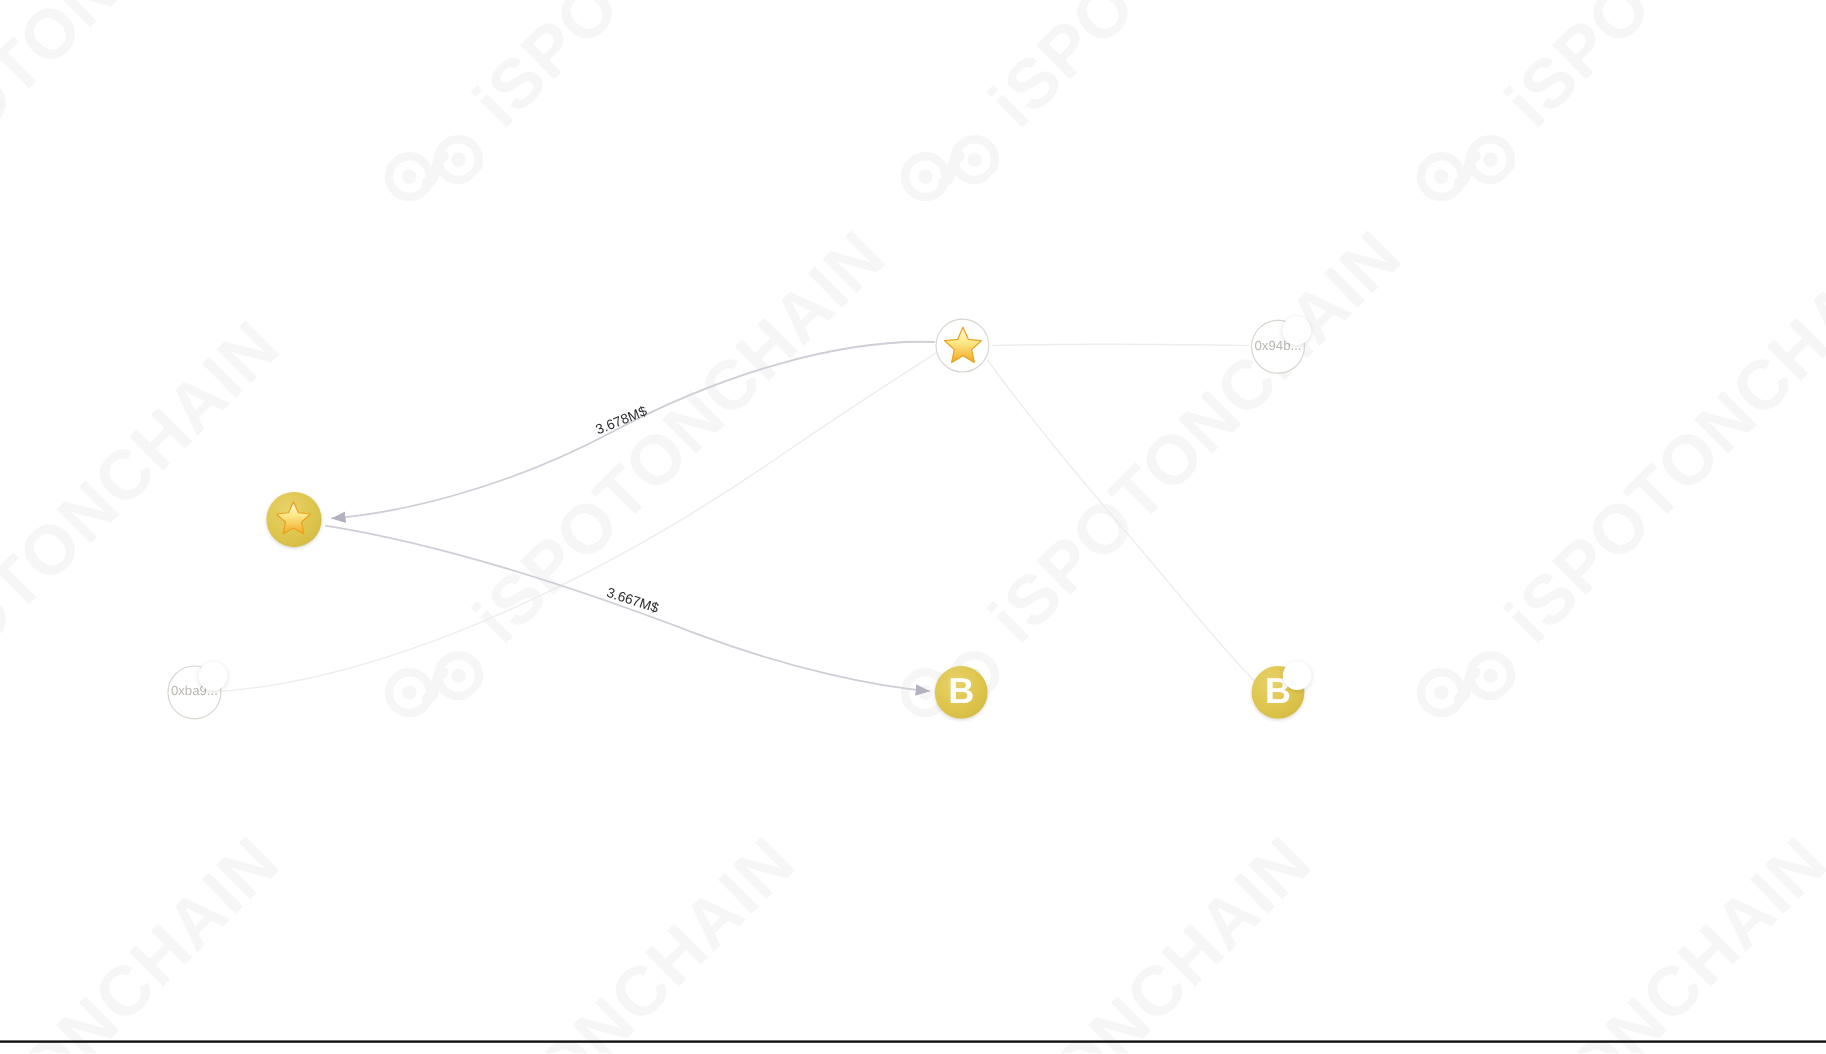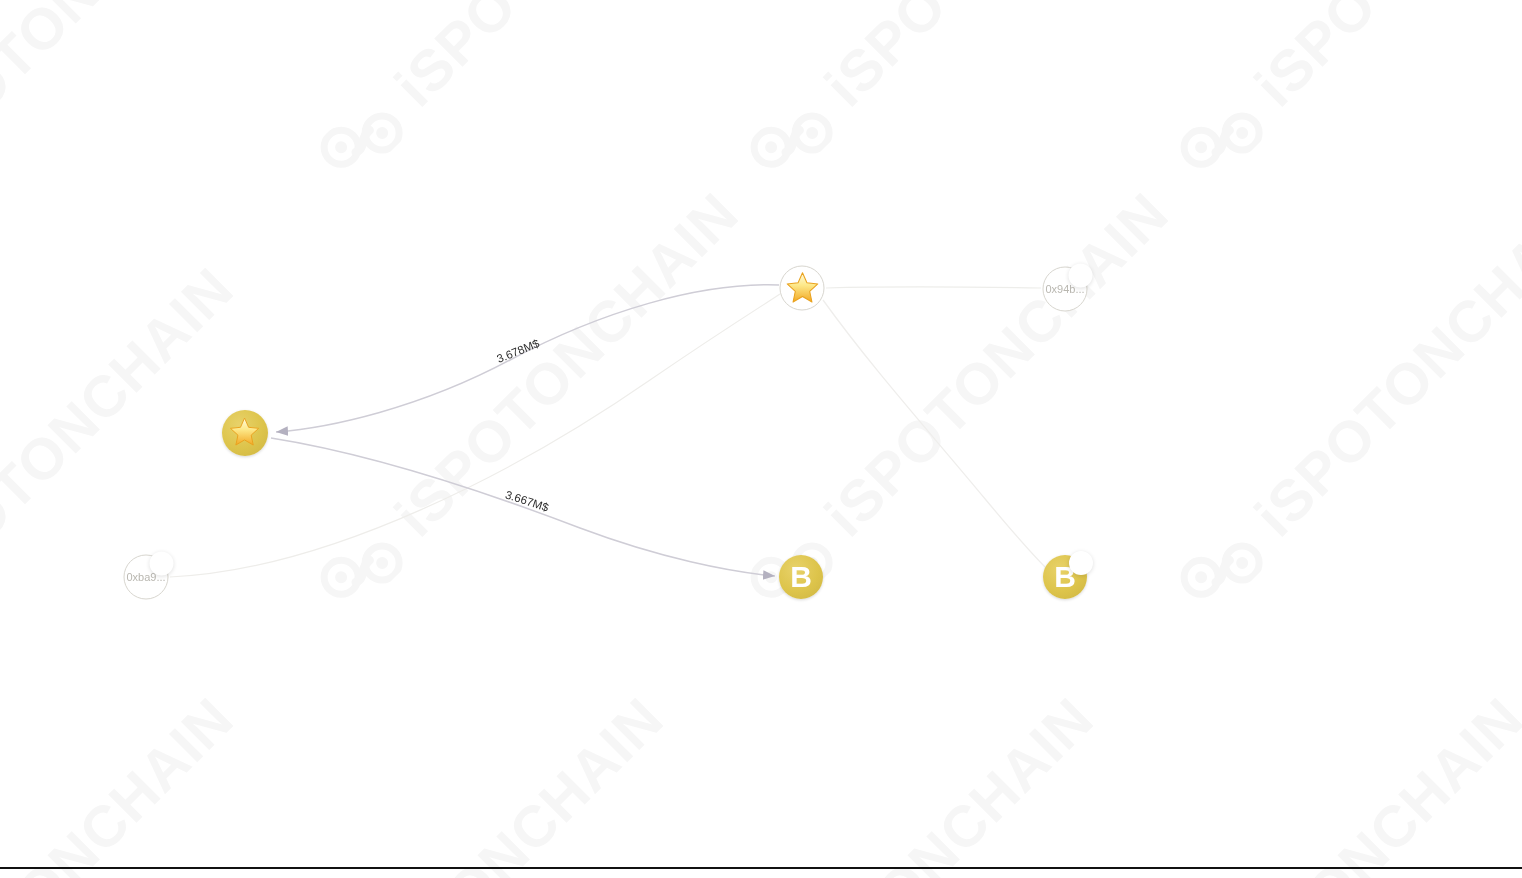--- a/index.html
+++ b/index.html
@@ -259,21 +259,21 @@
             <path d="M24,3 L29.9,16.4 L44.4,17.9 L33.6,27.8 L36.6,42.1 L24,34.7 L11.4,42.1 L14.4,27.8 L3.6,17.9 L18.1,16.4 Z" fill="url(#star-grad)" stroke="#e9a21f" stroke-width="1.4" stroke-linejoin="round"></path>
           </svg>
         </div>
       </div>
       <div class="node" style="left: 1065px; top: 289px;">
         <div class="node-circle node-white" style="width: 45px; height: 45px;">
           <span class="node-addr">0x94b...</span>
           <div class="node-badge"></div>
         </div>
       </div>
-      <div class="node" style="left: 146px; top: 577px;">
+      <div class="node" style="left: 162px; top: 577px;">
         <div class="node-circle node-white" style="width: 45px; height: 45px;">
           <span class="node-addr">0xba9...</span>
           <div class="node-badge"></div>
         </div>
       </div>
       <div class="node" style="left: 801px; top: 577px;">
         <div class="node-circle node-gold" style="width: 44px; height: 44px;">
           <span class="node-letter">B</span>
         </div>
       </div>

